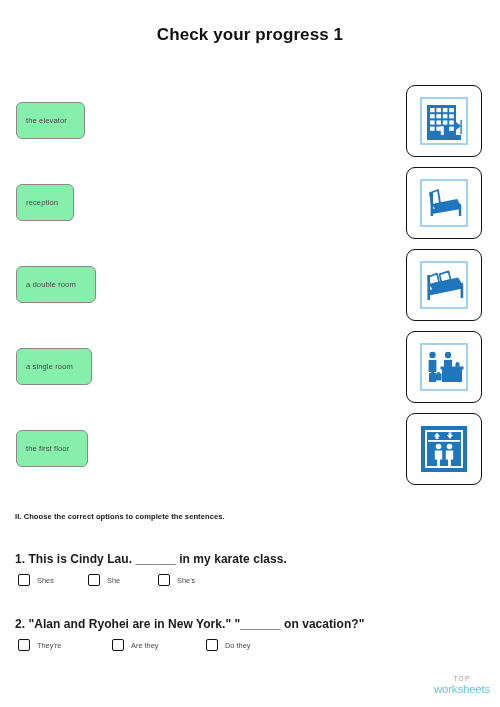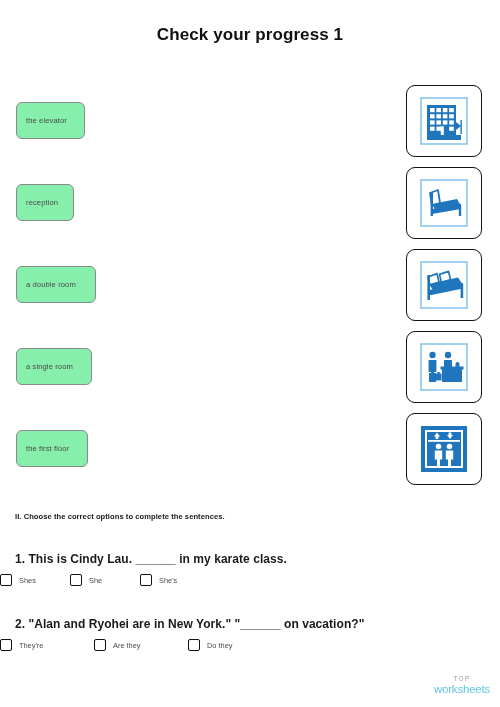--- a/index.html
+++ b/index.html
@@ -97,21 +97,21 @@
     font-size: 12px;
     font-weight: bold;
     color: #1a1a1a;
     letter-spacing: 0.05px;
   }
   #q-1 { top: 552px; }
   #q-2 { top: 617px; }
 
   .options {
     position: absolute;
-    left: 0;
+    left: 18px;
     display: flex;
     align-items: center;
   }
   #opts-1 { top: 574px; }
   #opts-2 { top: 639px; gap: 24px; }
 
   .option {
     display: flex;
     align-items: center;
     width: 70px;

